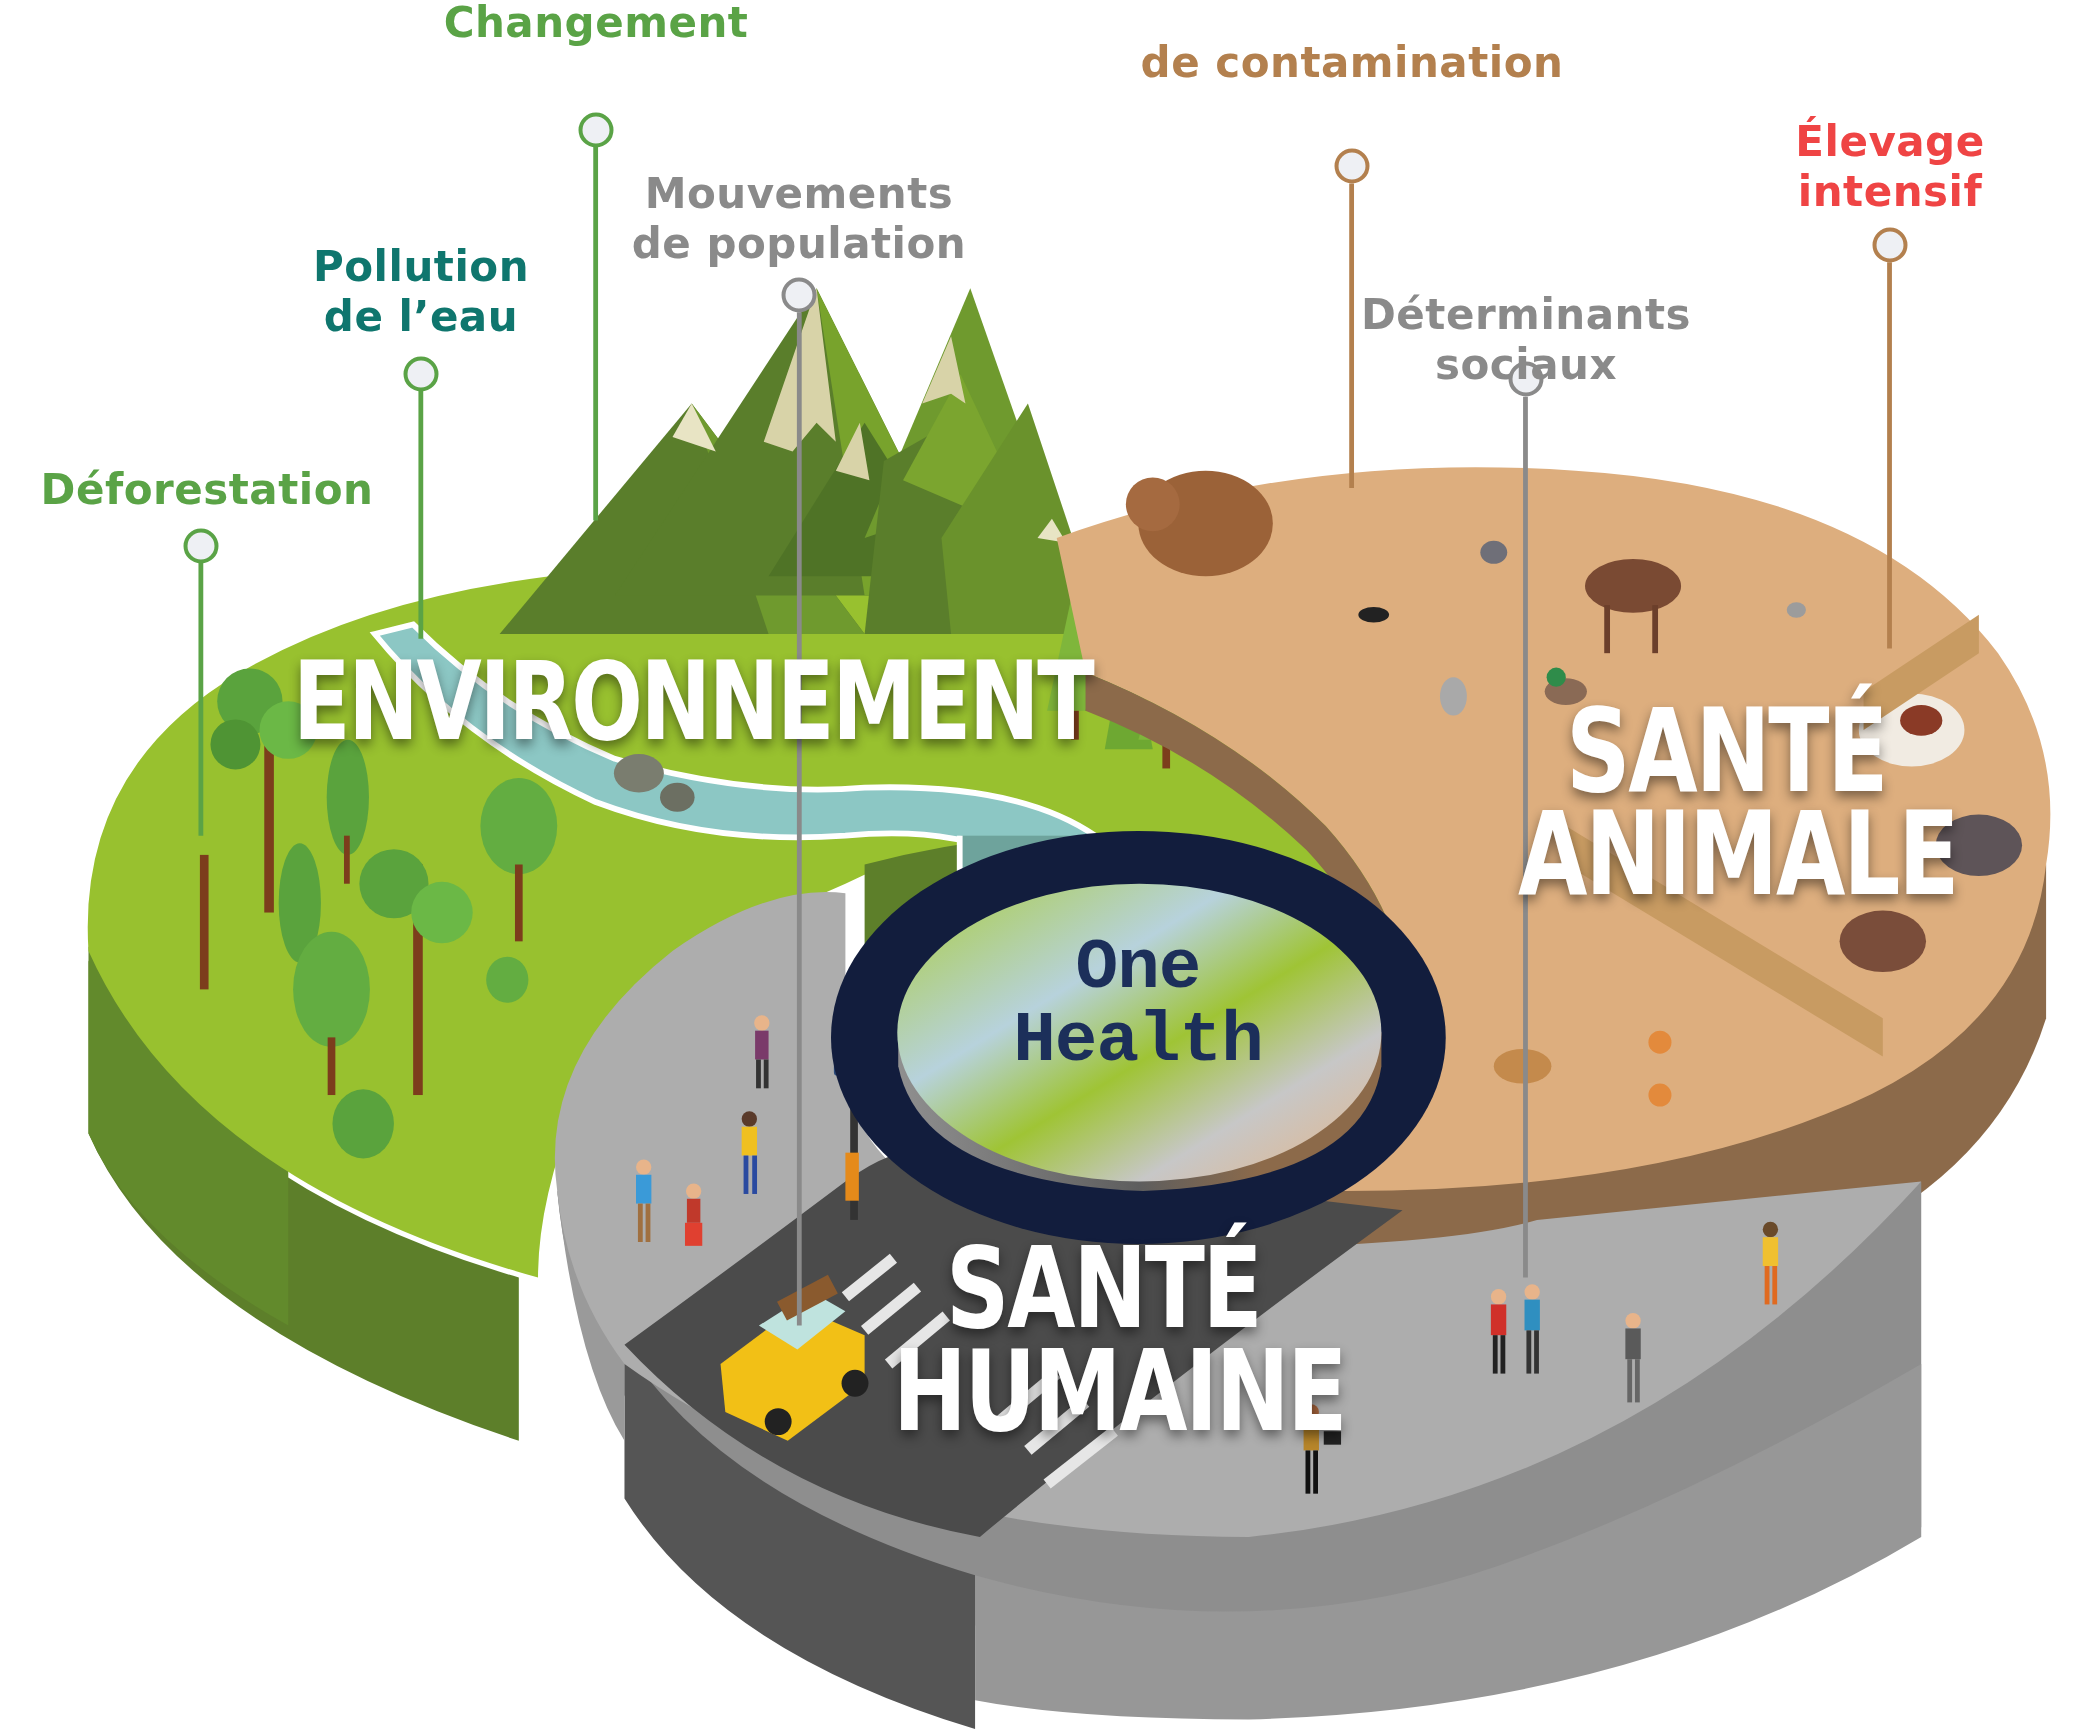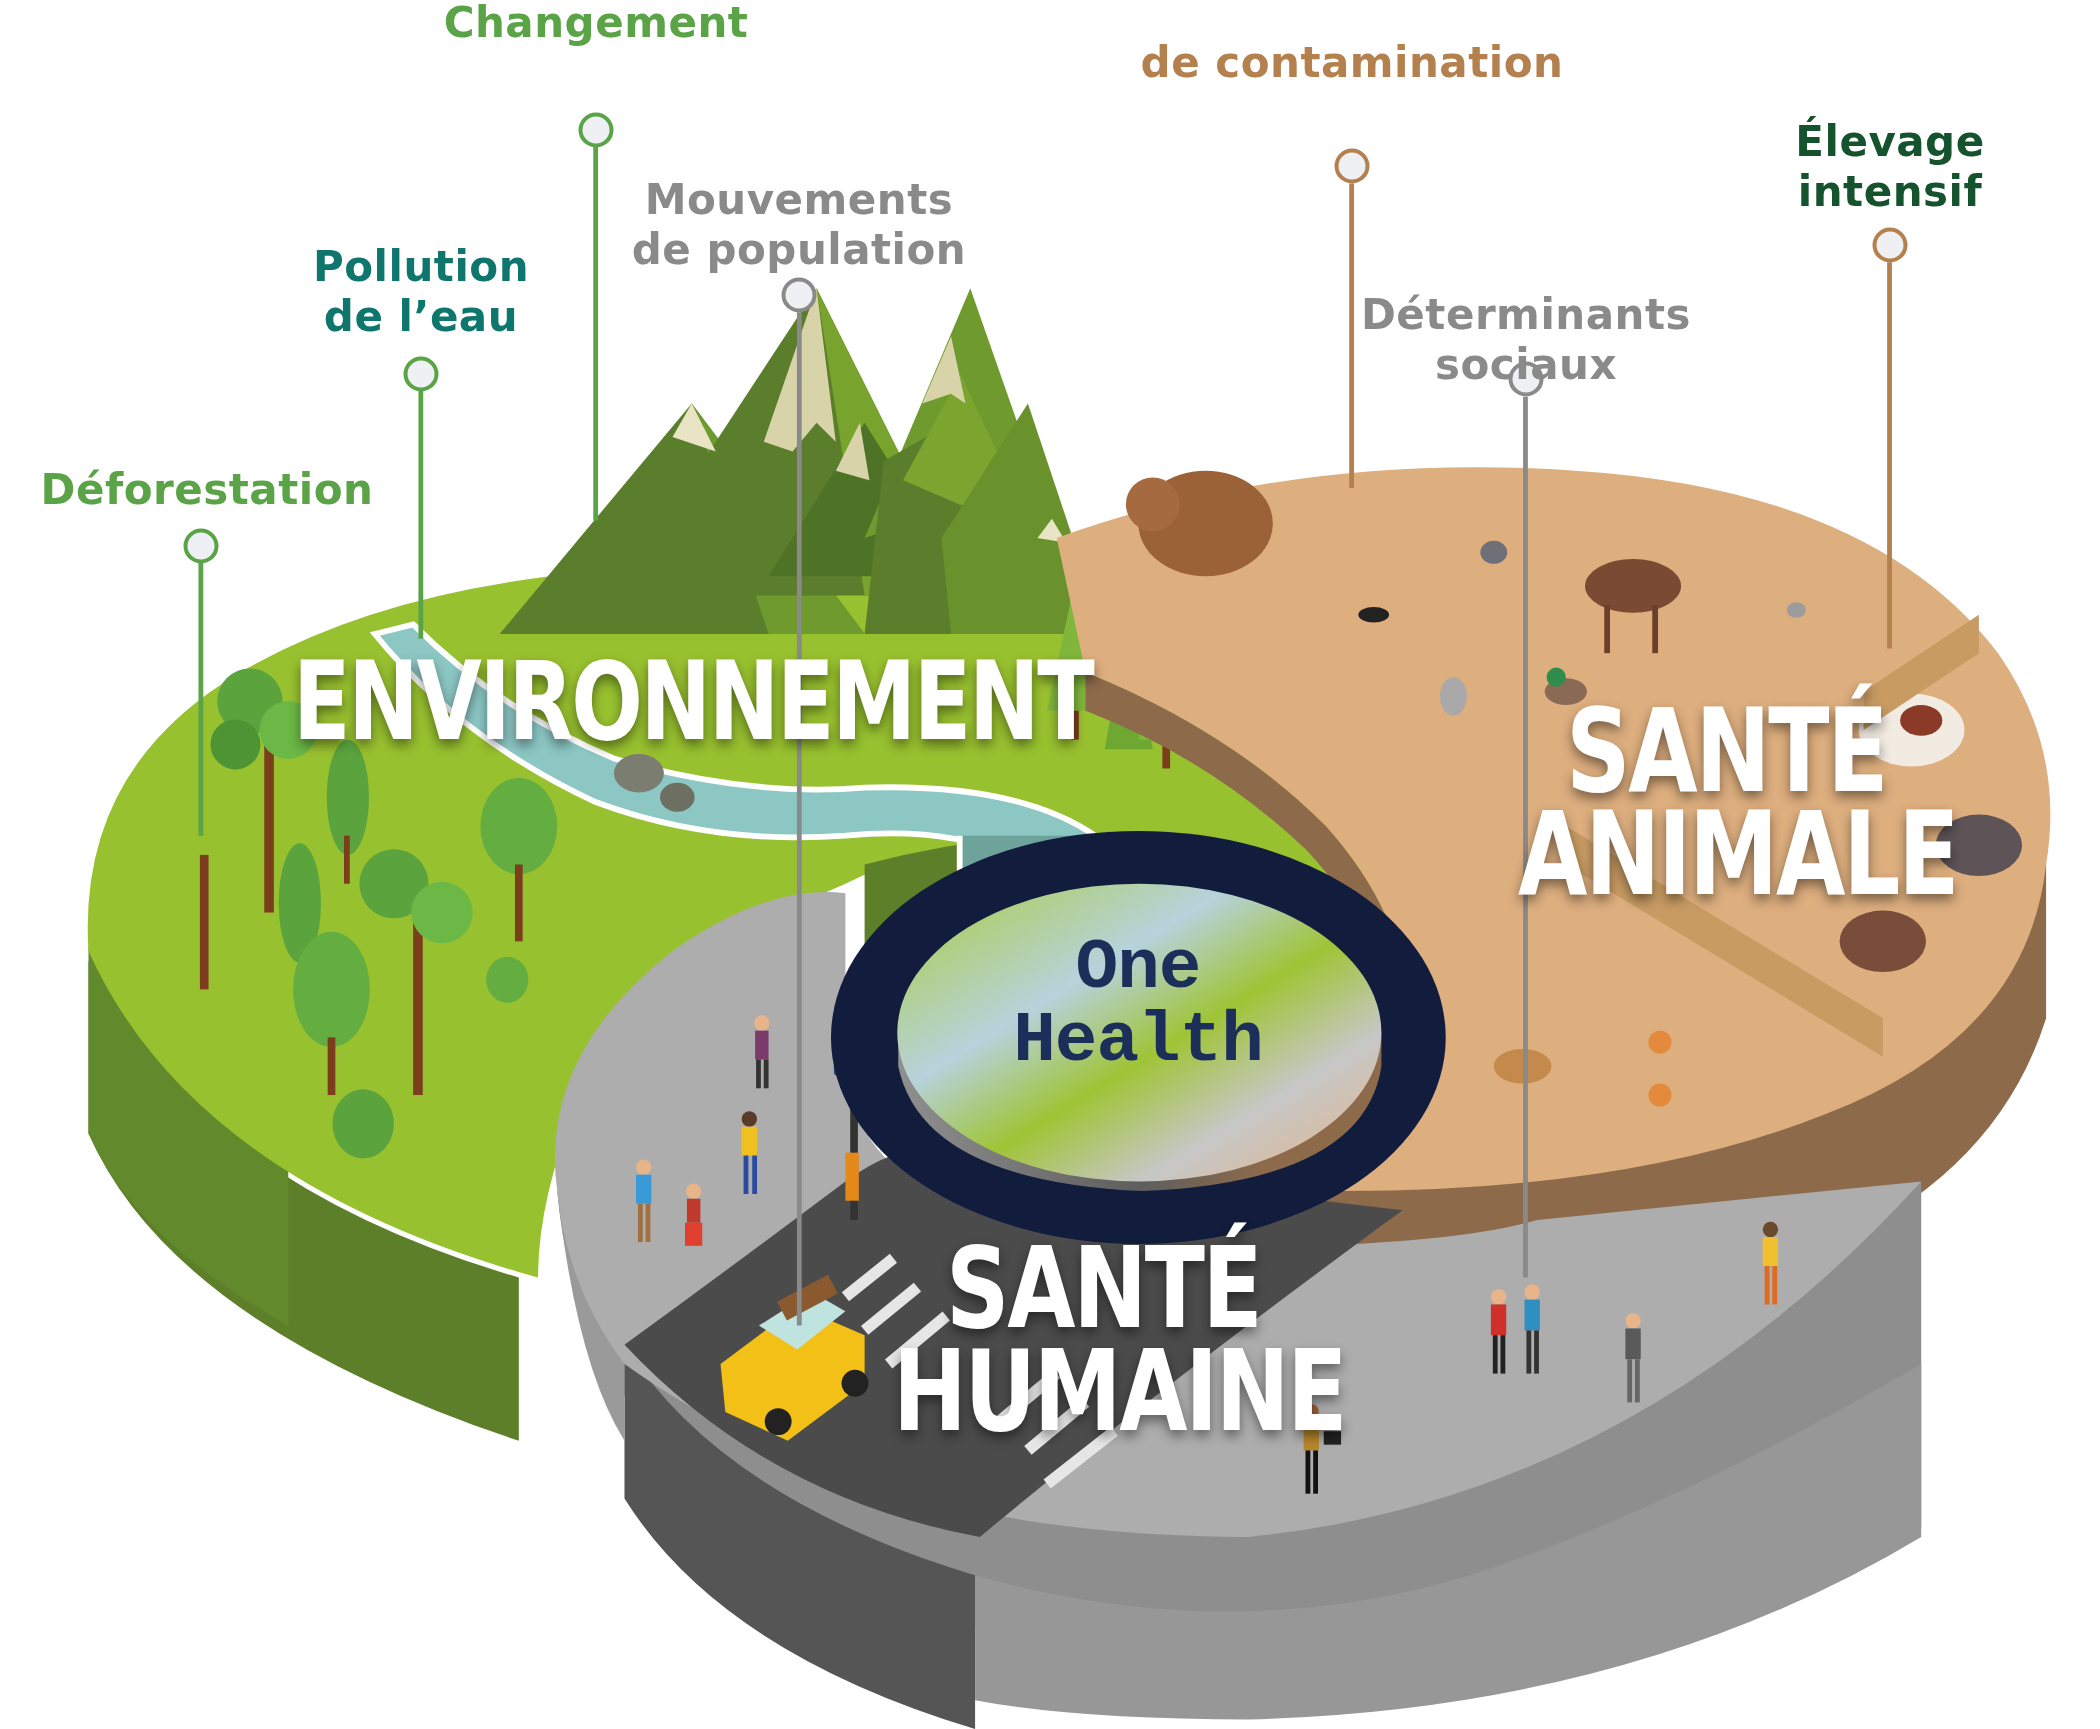--- a/index.html
+++ b/index.html
@@ -249,32 +249,32 @@
 <div class="label" style="left:207px;top:465px;color:#5aa346;">
   <span>Déforestation</span>
 </div>
 <div class="label" style="left:421px;top:242px;color:#0f766e;">
   <span>Pollution</span>
   <span>de l’eau</span>
 </div>
 <div class="label" style="left:596px;top:-1.9px;color:#5aa346;">
   <span>Changement</span>
 </div>
-<div class="label" style="left:799px;top:169px;color:#8a8a8a;margin-top:6px;">
+<div class="label" style="left:799px;top:169px;color:#8a8a8a;">
   <span>Mouvements</span>
   <span>de population</span>
 </div>
 <div class="label" style="left:1352px;top:38px;color:#b3804e;">
   <span>de contamination</span>
 </div>
 <div class="label" style="left:1526px;top:254px;color:#8a8a8a;margin-top:36px;">
   <span>Déterminants</span>
   <span>sociaux</span>
 </div>
-<div class="label" style="left:1890px;top:117px;color:#14532d;">
+<div class="label" style="left:1890px;top:117px;color:#ef4444;">
   <span>Élevage</span>
   <span>intensif</span>
 </div>
 
 <div class="big" style="left:293px;top:648px;font-size:108px;">ENVIRONNEMENT</div>
 
 <div class="big" style="left:1566px;top:694px;font-size:115px;">SANTÉ</div>
 <div class="big" style="left:1518px;top:797px;font-size:115px;">ANIMALE</div>
 
 <div class="big" style="left:946px;top:1232px;font-size:113px;">SANTÉ</div>

